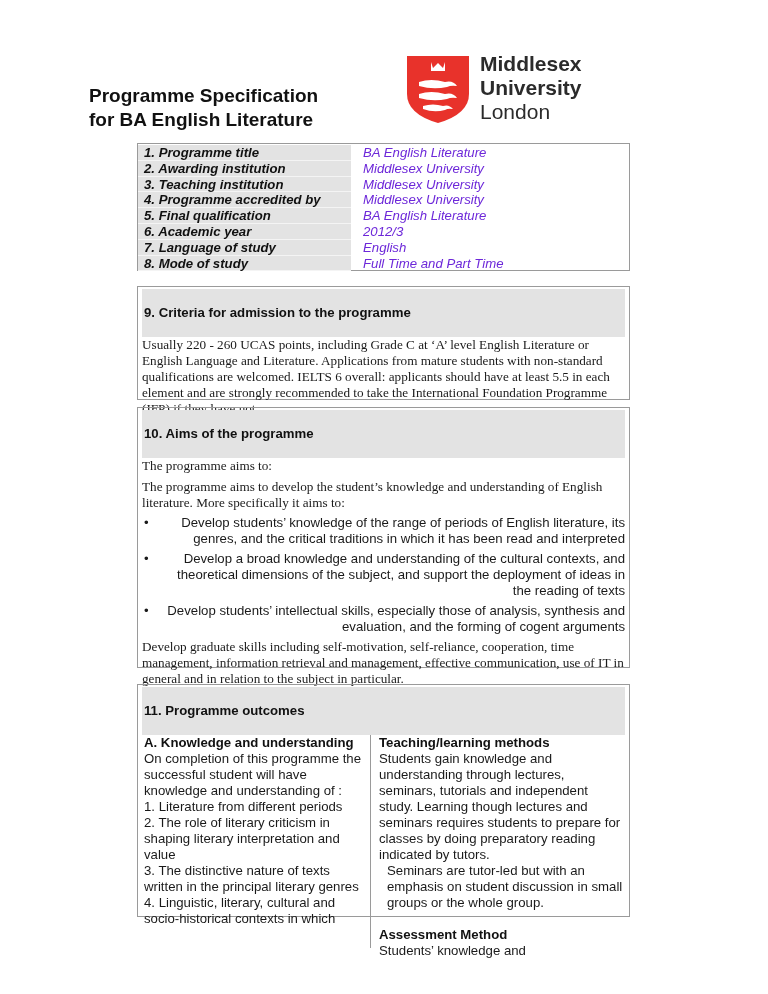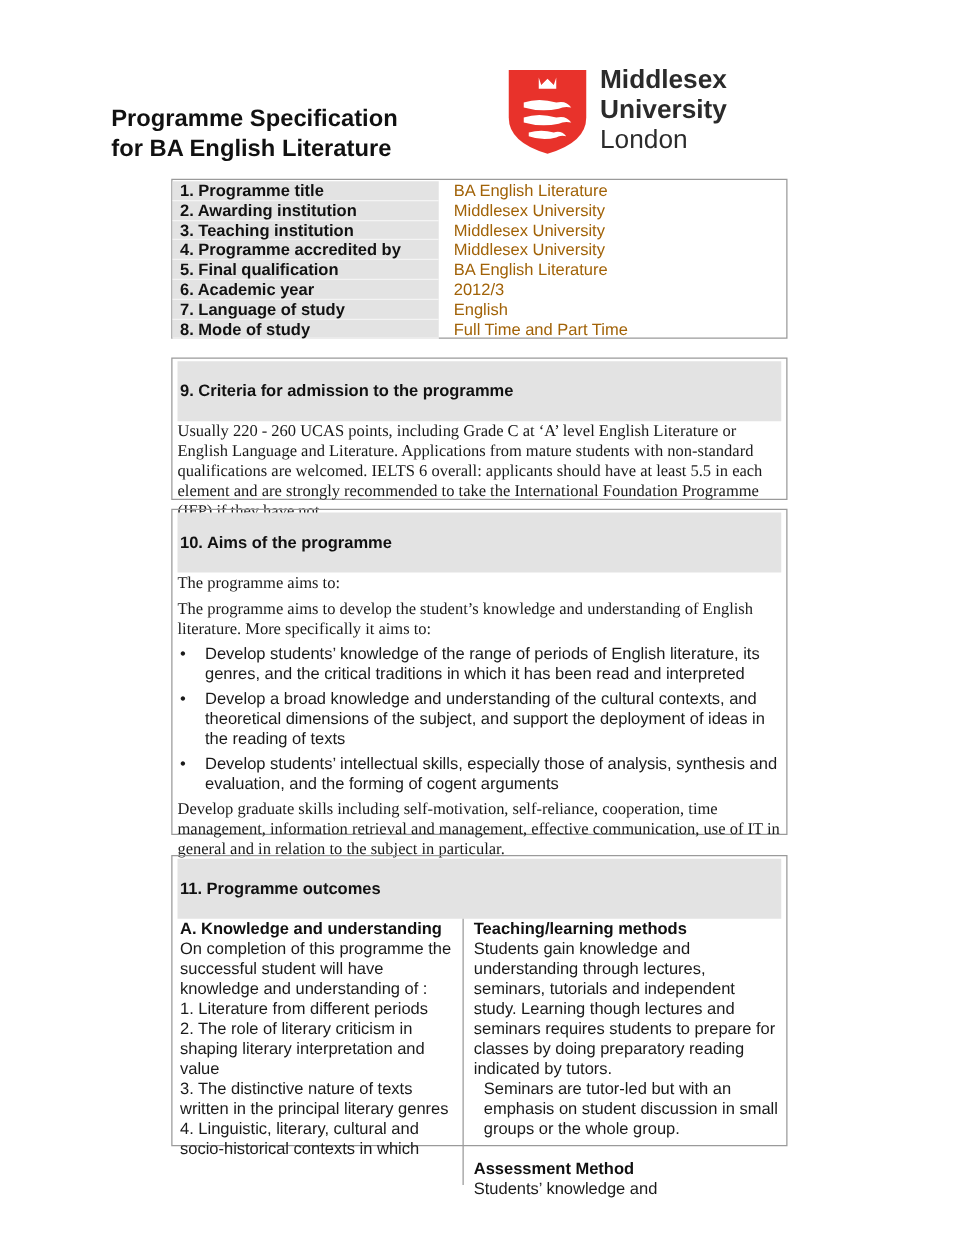--- a/index.html
+++ b/index.html
@@ -7,31 +7,31 @@
          font-family:"Liberation Sans", sans-serif; color:#1a1a1a; }
   .title { position:absolute; left:89px; top:84px; font-size:19px; font-weight:bold;
            line-height:24px; color:#111; }
   .logo { position:absolute; left:405px; top:54px; width:230px; height:72px; }
   .shield { position:absolute; left:0; top:0; width:66px; height:70px; }
   .logo-text { position:absolute; left:75px; top:-2px; font-size:21px; line-height:24px; color:#2b2b2b; }
   .logo-text .b { font-weight:bold; }
   .box { position:absolute; left:137px; width:493px; border:1px solid #9a9a9a; box-sizing:border-box;
          font-size:13.2px; line-height:16px; }
   .box.t1 { top:143px; height:128px; padding-top:1px; }
-  .row { display:flex; height:15.8px; }
+  .row { display:flex; height:15.8px;font-style:italic; }
   .row .k { width:213px; background:#e3e3e3; font-weight:bold; padding-left:6px; box-sizing:border-box;
             border-bottom:1px solid #f4f4f4; color:#111; }
-  .row .v { padding-left:12px; color:#a16207; }
+  .row .v { padding-left:12px; color:#6d28d9; }
   .sec { padding:2px 4px 2px 4px; }
   .sec-h { background:#e3e3e3; font-weight:bold; padding:16px 2px; margin:0 0 0 0; color:#111; }
   .sec p { margin:0;font-family:Liberation Serif, serif; }
   .box.t2 { top:286px; height:114px; }
   .box.t3 { top:407px; height:261px; }
   .gap { height:5px; }
-  ul.aims { margin:4px 0 4px 0; padding:0; list-style:none; }
+  ul.aims { margin:4px 0 4px 0; padding:0; list-style:none;text-align:right; }
   ul.aims li { position:relative; padding-left:22px; margin-bottom:4px; }
   ul.aims li::before { content:"\2022"; position:absolute; left:2px; top:0; }
   .box.t4 { top:684px; height:233px; }
   .cols { display:flex; }
   .col-l { width:233px; padding:0 4px 0 2px; box-sizing:border-box; border-right:1px solid #9a9a9a; height:213px; }
   .col-r { flex:1; padding:0 4px 0 8px; box-sizing:border-box; }
   .bold { font-weight:bold; color:#111; }
   .indent { padding-left:8px; }
 </style>
 </head>

